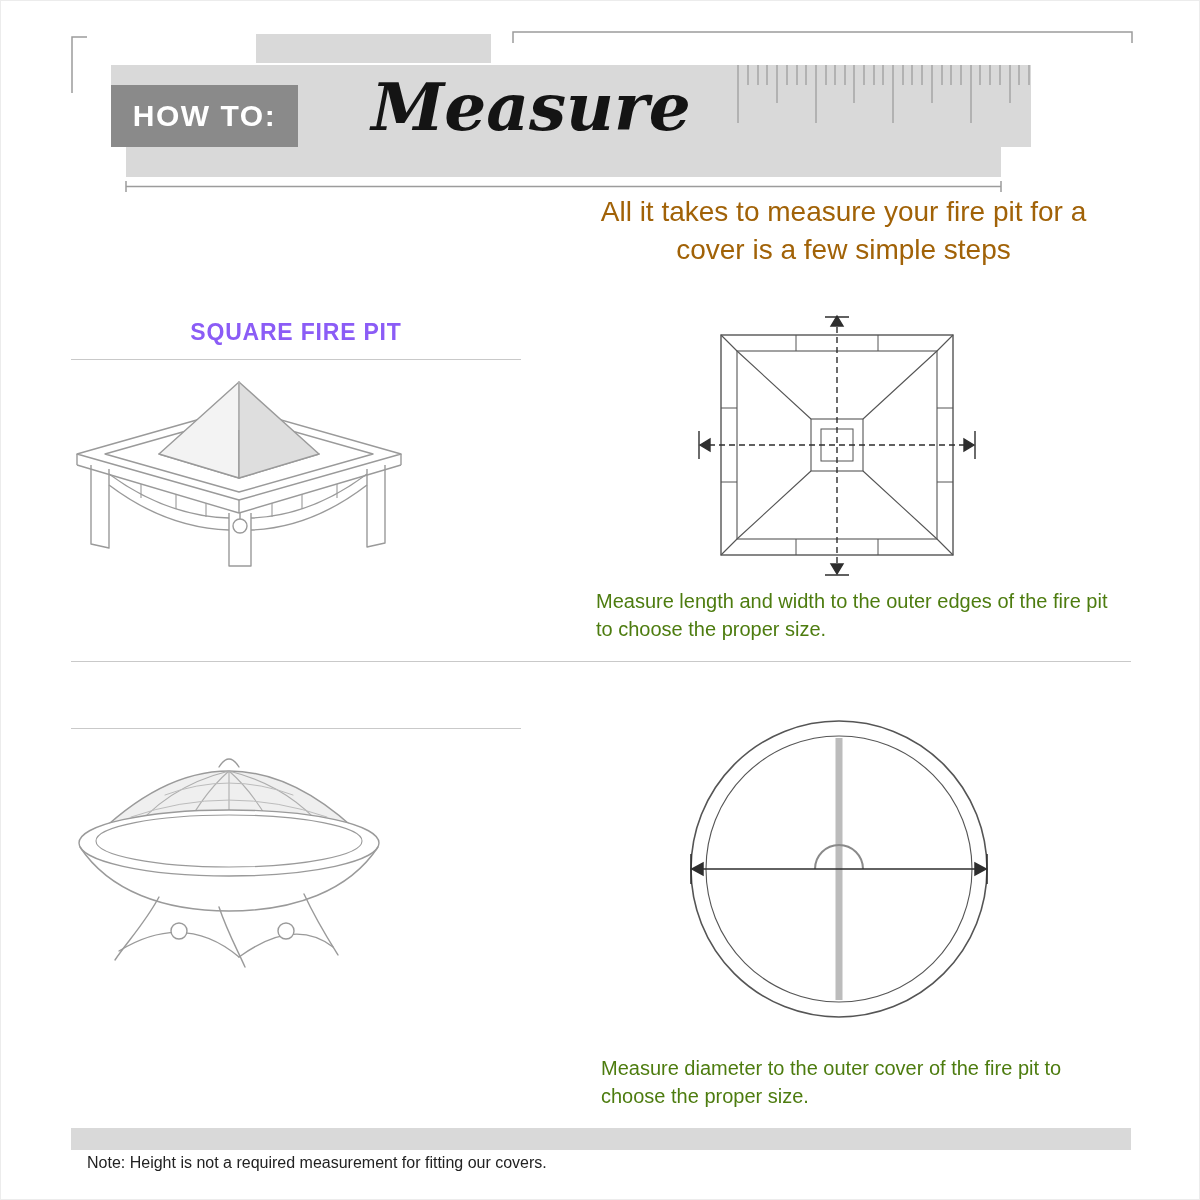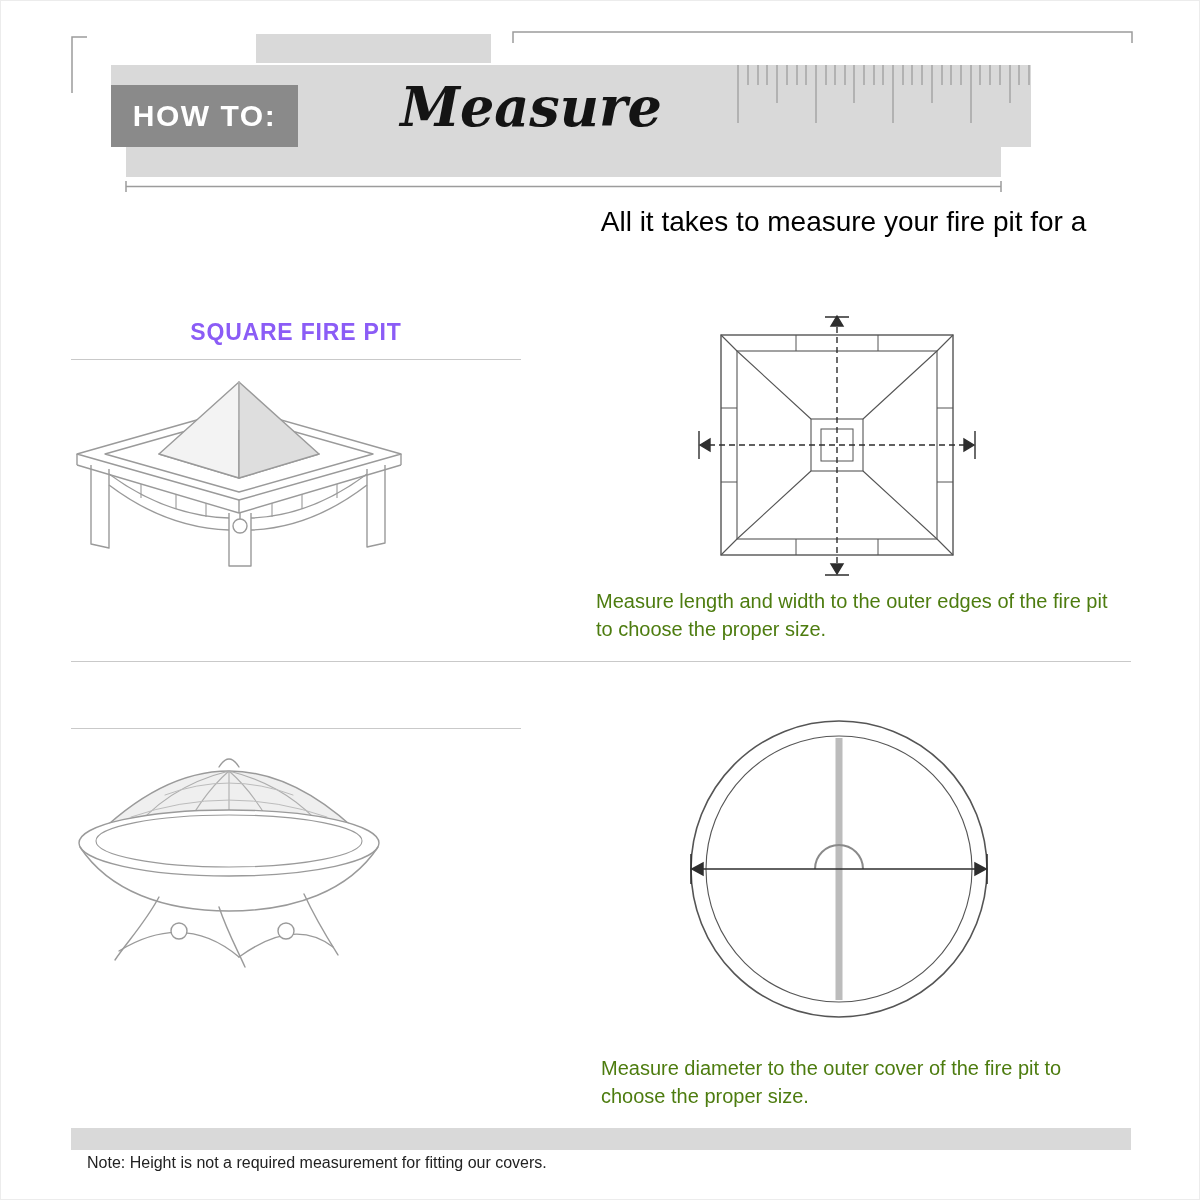--- a/index.html
+++ b/index.html
@@ -15,27 +15,27 @@
   .header-deco { left:0; top:0; width:1200px; height:200px; }
   .kicker-box {
     left:110px; top:84px; width:187px; height:62px;
     background:#8a8a8a; color:#ffffff;
     display:flex; align-items:center; justify-content:center;
     font-size:30px; font-weight:bold; letter-spacing:1.5px;
   }
   .script-title {
     left:340px; top:58px; width:380px; text-align:center;
     font-family:"DejaVu Serif", serif; font-style:italic; font-weight:bold;
-    font-size:54px; color:#141414; line-height:96px; white-space:nowrap;
+    font-size:66px; color:#141414; line-height:96px; white-space:nowrap;
   }
 
   
   .intro {
-    left:555px; top:202px; width:575px; text-align:center;
-    font-size:28px; line-height:38px; color:#000000; font-weight:400;
+    left:555px; top:192px; width:575px; text-align:center;
+    font-size:28px; line-height:38px; color:#a16207; font-weight:400;
   }
   .intro div { white-space:nowrap; }
 
   
   .sec-heading {
     width:450px; text-align:center; font-size:23px; font-weight:bold;
     letter-spacing:0.8px; color:#8b5cf6; white-space:nowrap;
   }
   .rule { height:1px; background:#c9c9c9; }
 
@@ -75,20 +75,21 @@
   </svg>
 
   <div class="abs kicker-box">
     <span>HOW TO:</span>
   </div>
 
   <div class="abs script-title">Measure</div>
 
   <div class="abs intro">
     <div>All it takes to measure your fire pit for a</div>
+    <div>cover is a few simple steps</div>
   </div>
 
   <div class="abs sec-heading" style="left:70px; top:318px;">SQUARE FIRE PIT</div>
   <div class="abs rule" style="left:70px; top:358px; width:450px;"></div>
 
   <svg class="abs" style="left:70px; top:365px;" width="335" height="210" viewBox="0 0 335 210">
     <g fill="none" stroke="#9a9a9a" stroke-width="1.4" stroke-linejoin="round">
 
       <path d="M20 99 L20 178 L38 182 L38 103" fill="#ffffff"></path>
       <path d="M158 147 L158 200 L180 200 L180 147" fill="#ffffff"></path>

